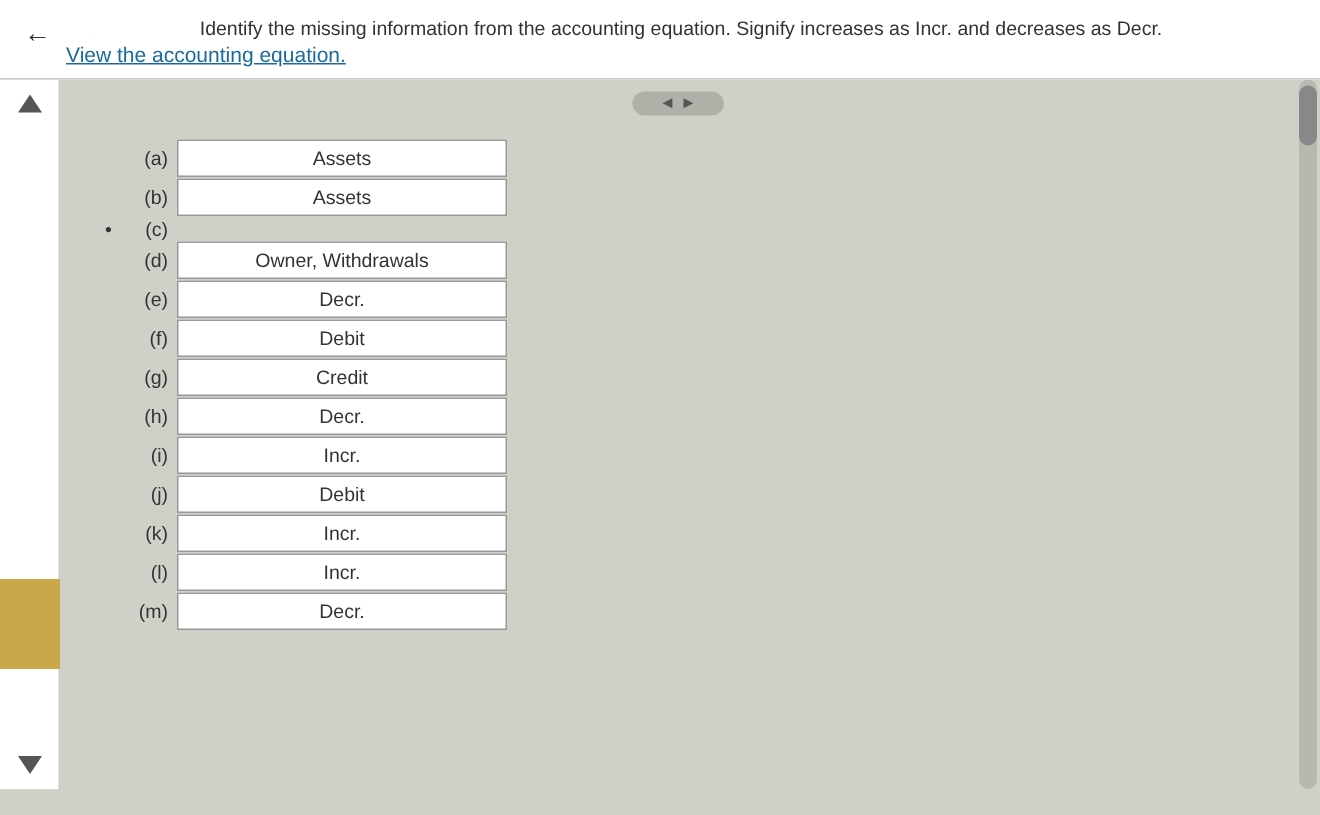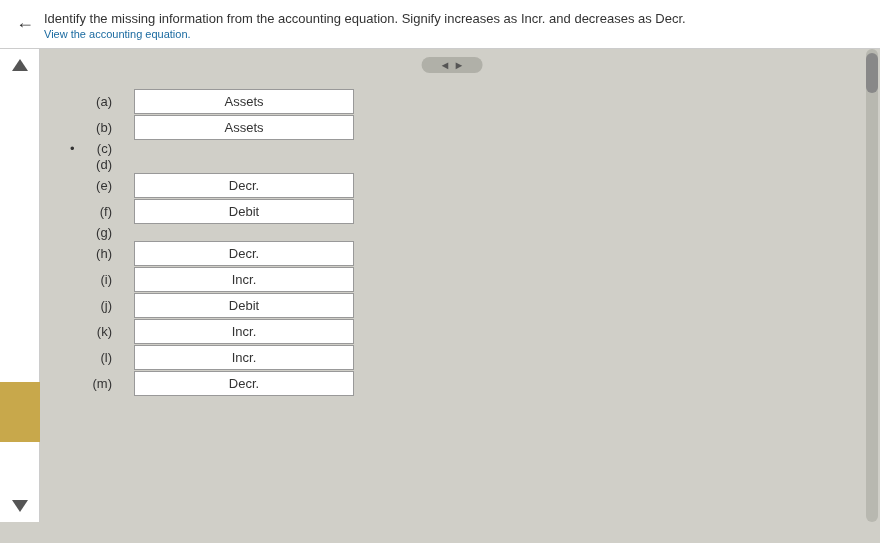--- a/index.html
+++ b/index.html
@@ -33,26 +33,28 @@
     }
 
     .top-text {
       flex: 1;
     }
 
     .instruction-text {
       font-size: 13px;
       color: #333;
       line-height: 1.4;
+      text-align: center;
     }
 
     .link-text {
       color: #1a6aa0;
-      cursor: pointer;
-      font-size: 11px;
+      text-decoration: underline;
+      cursor: pointer;
+      font-size: 14px;
     }
 
     .content-area {
       display: flex;
       height: calc(543px - 70px);
       overflow: hidden;
     }
 
     .left-sidebar {
       width: 40px;
@@ -139,21 +141,20 @@
     .row-value {
       background: #ffffff;
       border: 1px solid #999;
       min-width: 200px;
       width: 220px;
       padding: 4px 8px;
       font-size: 13px;
       color: #333;
       text-align: center;
       cursor: pointer;
-      margin-left: 16px;
     }
 
     .row-label.selected {
       position: relative;
     }
 
     .row-label.selected::before {
       content: '•';
       position: absolute;
       left: -10px;
@@ -214,31 +215,33 @@
         </div>
         <div class="table-row-item">
           <div class="row-label">(b)</div>
           <div class="row-value">Assets</div>
         </div>
         <div class="table-row-item">
           <div class="row-label selected">(c)</div>
         </div>
         <div class="table-row-item">
           <div class="row-label">(d)</div>
+          <div class="row-value">Owner, Withdrawals</div>
         </div>
         <div class="table-row-item">
           <div class="row-label">(e)</div>
           <div class="row-value">Decr.</div>
         </div>
         <div class="table-row-item">
           <div class="row-label">(f)</div>
           <div class="row-value">Debit</div>
         </div>
         <div class="table-row-item">
           <div class="row-label">(g)</div>
+          <div class="row-value">Credit</div>
         </div>
         <div class="table-row-item">
           <div class="row-label">(h)</div>
           <div class="row-value">Decr.</div>
         </div>
         <div class="table-row-item">
           <div class="row-label">(i)</div>
           <div class="row-value">Incr.</div>
         </div>
         <div class="table-row-item">

